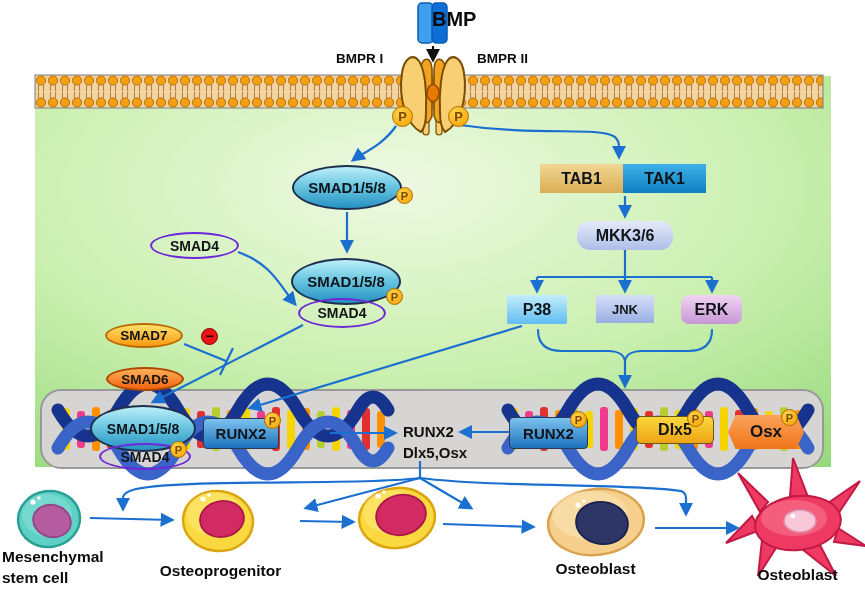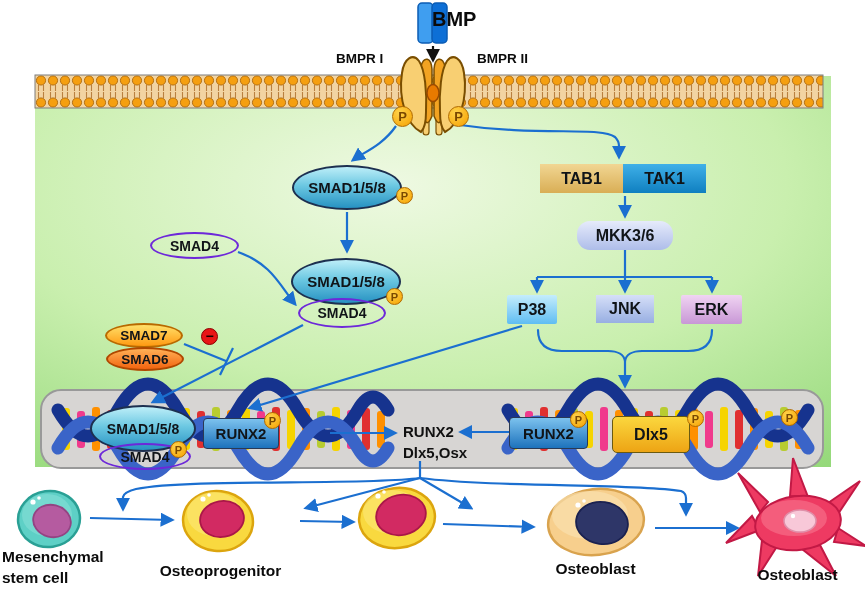--- a/index.html
+++ b/index.html
@@ -10,22 +10,22 @@
         font-weight:bold;color:#101418;z-index:5;box-sizing:border-box;text-align:center;}
   .ellipse{border-radius:50%;}
   .cyan{background:linear-gradient(180deg,#bdeef8 0%,#6cc8e2 45%,#2792c2 100%);border:2px solid #1d3050;}
   .magenta{background:linear-gradient(180deg,#f08ed8 0%,#dife 0%,#d34eb2 55%,#a81387 100%);border:2px solid #6d28d9;}
   .smad7{background:linear-gradient(180deg,#ffe06a,#ff9a12);border:2px solid #b86a00;font-size:13.5px;}
   .smad6{background:linear-gradient(180deg,#ffb056,#f26410);border:2px solid #b04800;font-size:13.5px;}
   .tab1{background:linear-gradient(180deg,#f1d693,#d9ae55);font-size:16px;align-items:center;}
   .tak1{background:linear-gradient(180deg,#3fb0e8,#0f7fc0);font-size:16px;}
   .mkk{background:linear-gradient(180deg,#e6ebfb,#aebde9);border-radius:13px;font-size:16px;}
   .p38{background:linear-gradient(180deg,#c5edfc,#5fbdf2);border-radius:2px;font-size:16px;}
-  .jnk{background:linear-gradient(180deg,#d6dff8,#98afe2);border-radius:0;font-size:16px;}
-  .erk{background:linear-gradient(180deg,#f0d4f2,#c897d6);border-radius:2px;font-size:16px;}
+  .jnk{background:linear-gradient(180deg,#d6dff8,#98afe2);border-radius:0;font-size:13px;}
+  .erk{background:linear-gradient(180deg,#f0d4f2,#c897d6);border-radius:8px;font-size:16px;}
   .runx2{background:linear-gradient(180deg,#7cc2ee,#1d72bc);border:1.5px solid #2a3a55;border-radius:4px;font-size:15px;}
   .dlx5{background:linear-gradient(180deg,#fbd73e,#eda414);border:1.5px solid #6b5a10;border-radius:5px;font-size:16px;}
   .osx{background:linear-gradient(180deg,#fba25c,#ef7518);clip-path:polygon(10% 0,90% 0,100% 50%,90% 100%,10% 100%,0 50%);font-size:17px;}
   .pbadge{position:absolute;width:17px;height:17px;border-radius:50%;z-index:6;
           background:radial-gradient(circle at 35% 30%,#ffd34a,#f5a000);
           border:1.5px solid #b06a00;color:#7a4800;font-weight:bold;font-size:11px;
           display:flex;align-items:center;justify-content:center;box-sizing:border-box;}
   .pbig{width:21px;height:21px;font-size:13px;}
   .inhibit{position:absolute;width:17px;height:17px;border-radius:50%;background:#e81616;
            border:1.5px solid #8a0000;color:#1a0000;font-weight:bold;font-size:14px;line-height:13px;
@@ -243,37 +243,37 @@
   <div class="node ellipse magenta" style="left:298px;top:298px;width:88px;height:30px;font-size:14px;">
       <span>SMAD4</span>
     </div>
   <div class="pbadge" style="left:386px;top:288px;">
       <span>P</span>
     </div>
 
   <div class="node ellipse smad7" style="left:105px;top:323px;width:78px;height:25px;">
       <span>SMAD7</span>
     </div>
-  <div class="node ellipse smad6" style="left:106px;top:347px;width:78px;height:24px;">
+  <div class="node ellipse smad6" style="left:106px;top:367px;width:78px;height:24px;">
       <span>SMAD6</span>
     </div>
   <div class="inhibit" style="left:201px;top:328px;">
       <span>−</span>
     </div>
 
   <div class="node tab1" style="left:540px;top:164px;width:83px;height:29px;">
       <span>TAB1</span>
     </div>
   <div class="node tak1" style="left:623px;top:164px;width:83px;height:29px;">
       <span>TAK1</span>
     </div>
   <div class="node mkk" style="left:577px;top:221px;width:96px;height:29px;">
       <span>MKK3/6</span>
     </div>
-  <div class="node p38" style="left:507px;top:295px;width:50px;height:29px;">
+  <div class="node p38" style="left:507px;top:295px;width:60px;height:29px;">
       <span>P38</span>
     </div>
   <div class="node jnk" style="left:596px;top:295px;width:58px;height:28px;">
       <span>JNK</span>
     </div>
   <div class="node erk" style="left:681px;top:295px;width:61px;height:29px;">
       <span>ERK</span>
     </div>
 
   <div class="node ellipse cyan" style="left:90px;top:405px;width:106px;height:47px;font-size:14px;">
@@ -298,27 +298,30 @@
     <div>Dlx5,Osx</div>
   </div>
 
   <div class="node runx2" style="left:509px;top:417px;width:79px;height:32px;">
       <span>RUNX2</span>
     </div>
   <div class="pbadge" style="left:570px;top:411px;">
       <span>P</span>
     </div>
 
-  <div class="node dlx5" style="left:612px;top:416px;width:78px;height:37px;">
+  <div class="node dlx5" style="left:636px;top:416px;width:78px;height:28px;">
       <span>Dlx5</span>
     </div>
   <div class="pbadge" style="left:687px;top:410px;">
       <span>P</span>
     </div>
 
+  <div class="node osx" style="left:728px;top:415px;width:76px;height:34px;">
+      <span>Osx</span>
+    </div>
   <div class="pbadge" style="left:781px;top:409px;">
       <span>P</span>
     </div>
 
   <div class="lbl cell-lbl" style="left:2px;top:546px;">
     <div>Mesenchymal</div>
     <div>stem cell</div>
   </div>
   <div class="lbl cell-lbl ctr" style="left:148px;top:560px;width:145px;">
     <div>Osteoprogenitor</div>

